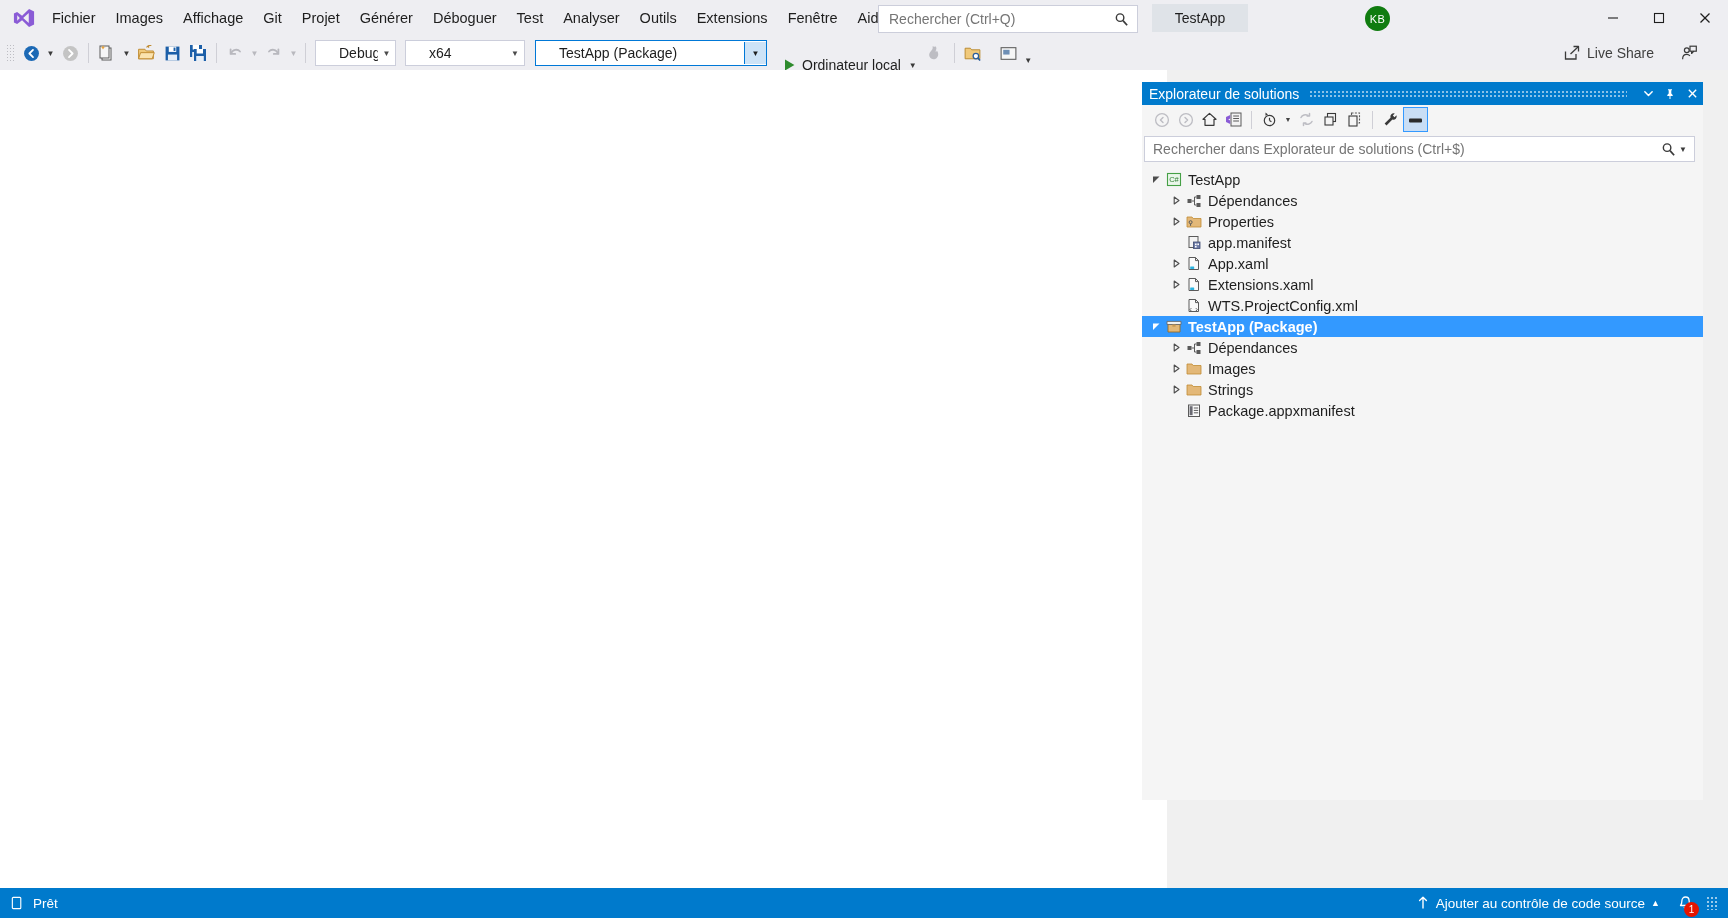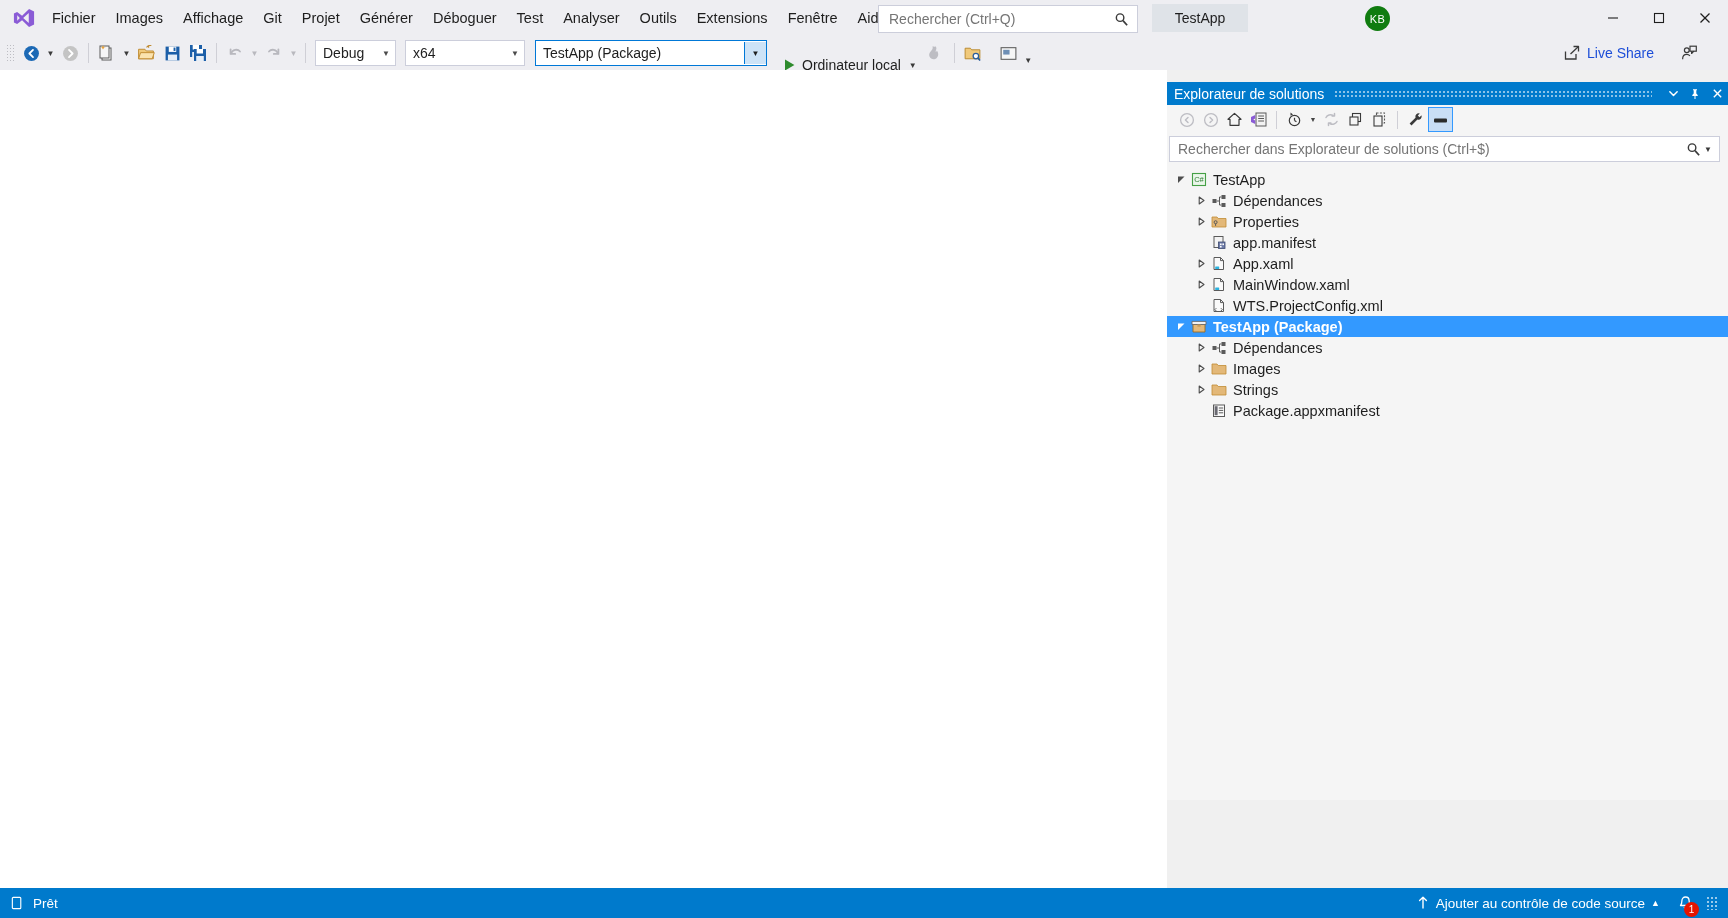--- a/index.html
+++ b/index.html
@@ -88,56 +88,56 @@
     display: flex; align-items: center; justify-content: center;
     font-size: 8px; color: #3A3A3A;
   }
   .tb-sep { width: 1px; height: 20px; background: #CFCFD6; margin: 0 5px; }
 
   .combo {
     height: 24px; background: #FFFFFF; border: 1px solid #CCCEDB;
     display: flex; align-items: center;
     font-size: 14px; color: #1E1E1E;
   }
-  .combo .cval { margin-left: 7px; white-space: nowrap; overflow: hidden; }
+  .combo .cval { margin-left: 23px; white-space: nowrap; overflow: hidden; }
   .combo .carr {
     margin-left: auto; width: 18px; text-align: center;
     font-size: 8px; color: #4A4A4A;
   }
   .combo.focused { border: 1px solid #0078D7; }
   .combo.focused .cbtn {
     width: 21px; height: 22px; margin-left: auto;
     background: #CDE3F7; border-left: 1px solid #0078D7;
     display: flex; align-items: center; justify-content: center;
     font-size: 8px; color: #1E1E1E;
   }
 
   .runbtn {
     display: flex; align-items: center; height: 26px; padding: 0 4px;
     font-size: 14px; color: #1E1E1E;
   }
 
   .liveshare {
     position: absolute; right: 68px; top: 4px;
     display: flex; align-items: center; height: 26px; padding: 0 6px;
-    font-size: 14px; color: #1d4ed8; gap: 6px;
+    font-size: 14px; color: #404040; gap: 6px;
   }
   .fbk { position: absolute; right: 26px; top: 4px; width: 26px; height: 26px;
         display:flex; align-items:center; justify-content:center; }
 
   
   .editor-area {
     position: absolute; left: 0; top: 70px;
     width: 1167px; height: 818px;
     background: #FFFFFF;
   }
 
   
   .se {
-    position: absolute; left: 1167px; top: 82px;
+    position: absolute; left: 1142px; top: 82px;
     width: 561px; height: 718px;
     background: #F5F5F5;
     display: flex; flex-direction: column;
   }
   .se-title {
     height: 23px; background: #007ACC; color: #FFFFFF;
     display: flex; align-items: center;
     font-size: 14px; padding-left: 7px;
   }
   .se-title .dots {
@@ -638,21 +638,21 @@
             <path d="M2.2 1 7 4.5 2.2 8z" fill="none" stroke="#4D4D4D" stroke-width="1.1" stroke-linejoin="round"></path>
           </svg>
       </span>
       <span class="ticon">
         <svg width="16" height="16" viewBox="0 0 16 16">
           <path d="M3 1.5h6.5L12.5 4.6v8.9H3z" fill="#FAFAFA" stroke="#5A5A5A" stroke-width="1"></path>
           <path d="M9.5 1.5v3.1h3" fill="none" stroke="#5A5A5A" stroke-width="1"></path>
           <rect x="4.2" y="10.5" width="4" height="2.6" rx=".5" fill="#2BB3E0"></rect>
         </svg>
       </span>
-      <span class="tlabel">MainWindow.xaml</span>
+      <span class="tlabel">Extensions.xaml</span>
     </div>
 
     <div class="trow" style="padding-left:26px;">
       <span class="twist"></span>
       <span class="ticon">
         <svg width="16" height="16" viewBox="0 0 16 16">
           <path d="M3 1.5h6.5L12.5 4.6v8.9H3z" fill="#FAFAFA" stroke="#5A5A5A" stroke-width="1"></path>
           <path d="M9.5 1.5v3.1h3" fill="none" stroke="#5A5A5A" stroke-width="1"></path>
           <path d="M5.3 10.2 3.9 11.6l1.4 1.4M9.9 10.2l1.4 1.4-1.4 1.4" fill="none" stroke="#5A5A5A" stroke-width="1"></path>
         </svg>

